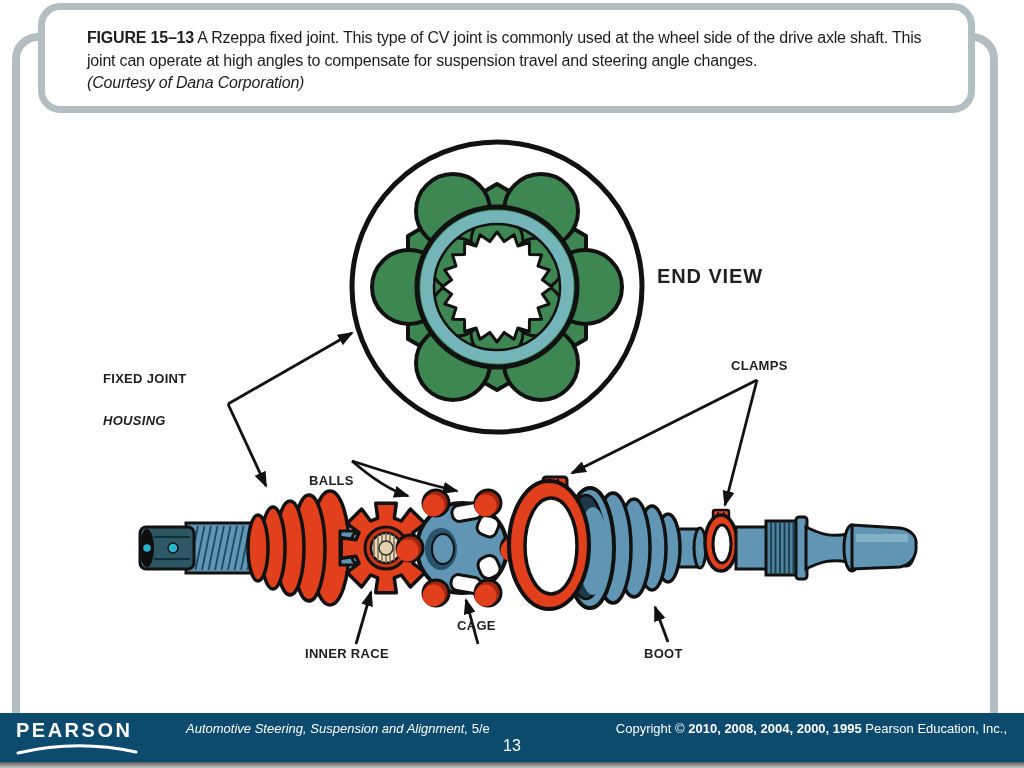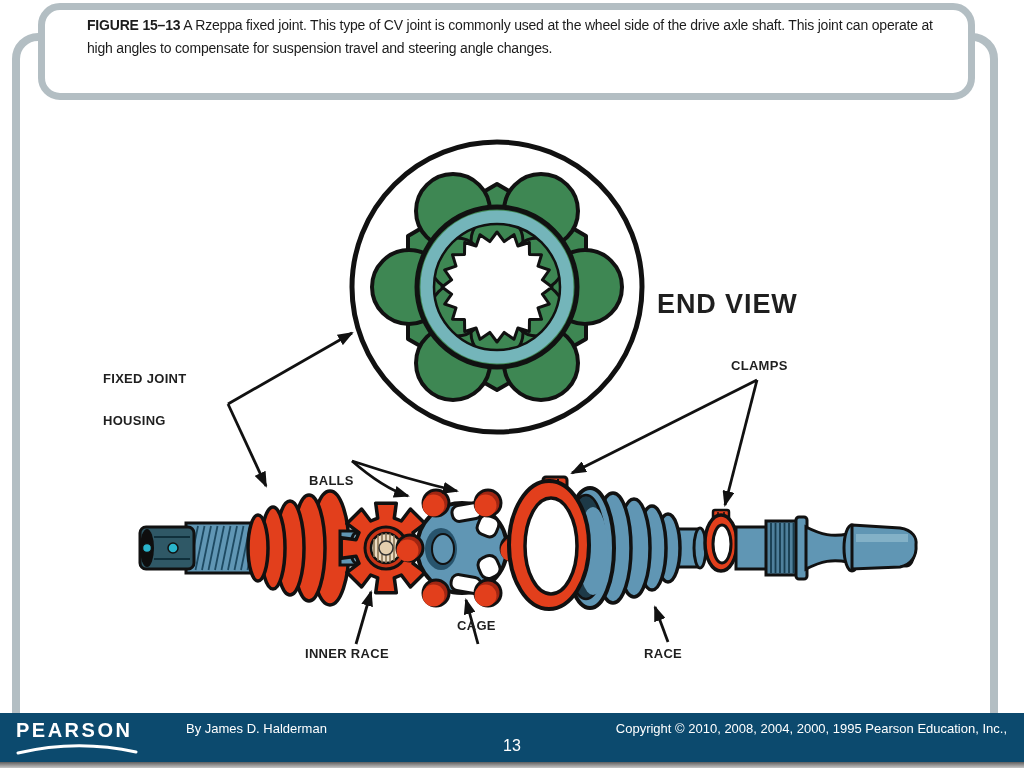--- a/index.html
+++ b/index.html
@@ -2,36 +2,36 @@
 <html><head>
 <meta charset="utf-8">
 <style>
   html,body{margin:0;padding:0;background:#fff;}
   .slide{position:relative;width:1024px;height:768px;background:#ffffff;overflow:hidden;
          font-family:"Liberation Sans",sans-serif;color:#1c1c1c;}
   .content-box{position:absolute;left:12px;top:33px;width:970px;height:700px;
          border:8px solid #b3bec3;border-radius:26px;background:#ffffff;}
   .caption-box{position:absolute;left:38px;top:3px;width:853px;height:71px;
          border:7px solid #b3bec3;border-radius:22px;background:#ffffff;
-         padding:4px 28px 8px 42px;font-size:14px;line-height:22.5px;letter-spacing:-0.2px;}
+         padding:17px 28px 8px 42px;font-size:16px;line-height:22.5px;letter-spacing:-0.2px;}
   .caption-box b{font-weight:700;}
   .caption-courtesy{font-style:italic;}
   .dlabel{position:absolute;font-weight:700;font-size:13px;line-height:19px;
          letter-spacing:0.3px;color:#1f1f1f;white-space:nowrap;}
-  .dlabel.big{font-size:27px;letter-spacing:0.9px;margin-top:28px;}
+  .dlabel.big{font-size:20px;letter-spacing:0.9px;}
   svg.diagram{position:absolute;left:0;top:0;}
   .footer{position:absolute;left:0;top:713px;width:1024px;height:49px;background:#0c4a6e;color:#fff;}
   .logo{position:absolute;left:16px;top:6px;width:124px;}
   .logo-text{font-size:20px;font-weight:700;letter-spacing:2.5px;color:#fff;}
   .logo svg{display:block;margin-top:1px;}
   .ftitle{position:absolute;left:186px;top:7px;font-size:13px;line-height:17px;}
   .ftitle .it{font-style:italic;}
   .fpage{position:absolute;left:0;top:24px;width:1024px;text-align:center;font-size:16px;}
   .fcopy{position:absolute;right:17px;top:7px;text-align:right;font-size:13px;line-height:17px;}
-  .fcopy b{font-weight:400;}
+  .fcopy b{font-weight:700;}
   .bottom-strip{position:absolute;left:0;top:762px;width:1024px;height:6px;
          background:linear-gradient(#5f5f5f,#c7c7c7);}
 </style>
 </head>
 <body>
 
 <div class="slide">
 
   <div class="content-box"></div>
 
@@ -201,39 +201,40 @@
       <line x1="757" y1="380" x2="725" y2="505" marker-end="url(#ah)"></line>
       <line x1="356" y1="644" x2="371" y2="592" marker-end="url(#ah)"></line>
       <line x1="478" y1="644" x2="466" y2="600" marker-end="url(#ah)"></line>
       <line x1="668" y1="642" x2="655" y2="607" marker-end="url(#ah)"></line>
     </g>
   </svg>
 
   <div class="dlabel big" style="left:657px;top:267px;">END VIEW</div>
   <div class="dlabel" style="left:731px;top:356px;">CLAMPS</div>
   <div class="dlabel" style="left:103px;top:369px;">FIXED JOINT</div>
-  <div class="dlabel" style="left:103px;top:411px;">HOUSING</div>
+  <div class="dlabel" style="left:103px;top:411px;font-style:italic;">HOUSING</div>
   <div class="dlabel" style="left:309px;top:440px;margin-top:31px;">BALLS</div>
   <div class="dlabel" style="left:305px;top:644px;">INNER RACE</div>
   <div class="dlabel" style="left:457px;top:616px;">CAGE</div>
-  <div class="dlabel" style="left:644px;top:644px;">RACE</div>
+  <div class="dlabel" style="left:644px;top:644px;">BOOT</div>
 
   <div class="caption-box">
     <b>FIGURE 15–13</b><span> A Rzeppa fixed joint. This type of CV joint is commonly used at the wheel side of the drive axle shaft. This joint can operate at high angles to compensate for suspension travel and steering angle changes.</span>
+    <div class="caption-courtesy">(Courtesy of Dana Corporation)</div>
   </div>
 
   <div class="footer">
     <div class="logo">
       <div class="logo-text">PEARSON</div>
       <svg width="122" height="12" viewBox="0 0 122 12">
         <path d="M2 10 Q 61 -4 120 9" stroke="#ffffff" stroke-width="3" fill="none" stroke-linecap="round"></path>
       </svg>
     </div>
     <div class="ftitle">
-      <div>By James D. Halderman</div>
+      <div><span class="it">Automotive Steering, Suspension and Alignment,</span><span> 5/e</span></div>
     </div>
     <div class="fpage">13</div>
     <div class="fcopy">
       <div><span>Copyright © </span><b>2010, 2008, 2004, 2000, 1995</b><span> Pearson Education, Inc.,</span></div>
     </div>
   </div>
   <div class="bottom-strip"></div>
 
 </div>
 

